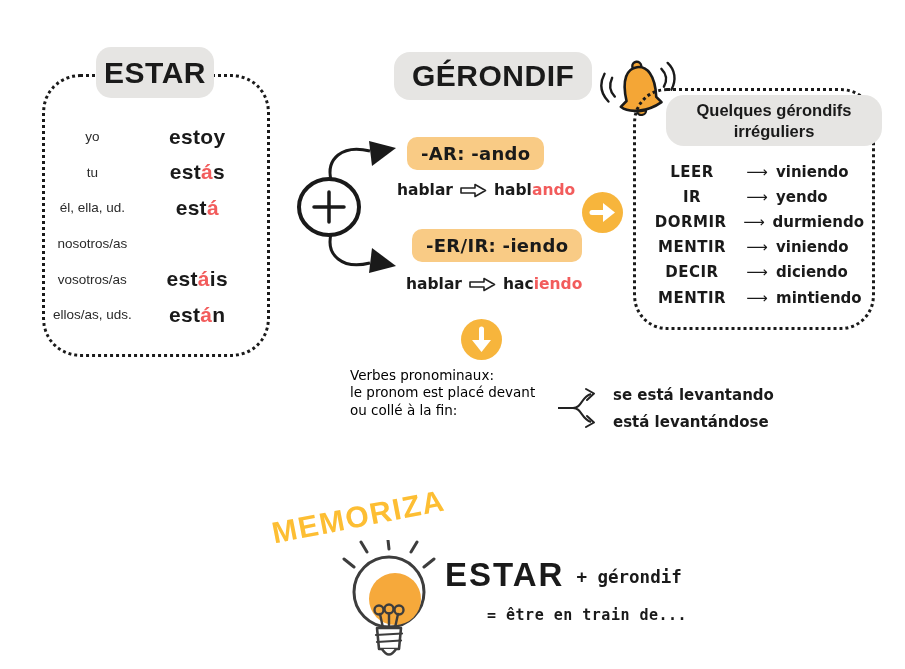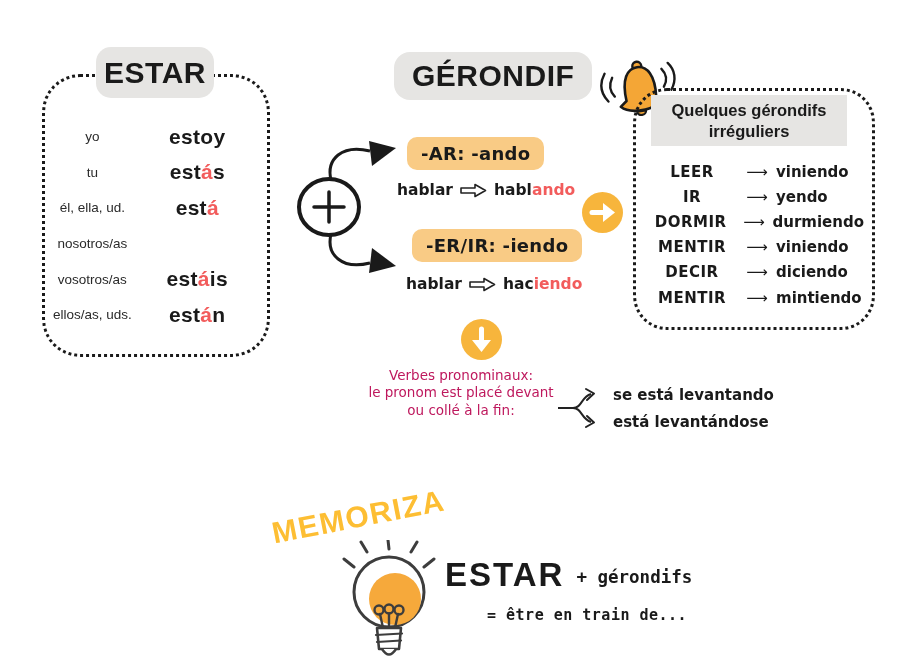--- a/index.html
+++ b/index.html
@@ -33,30 +33,30 @@
   .rule-er{left:412px;top:229px;}
   .example{display:flex;align-items:center;gap:7px;font-size:15.5px;font-weight:bold;}
   .ex-ar{left:397px;top:181px;}
   .ex-er{left:406px;top:275px;}
   .circle-btn{width:41px;height:41px;}
   .circle-right{left:582px;top:192px;}
   .circle-down{left:461px;top:319px;}
 
   
   .irr-box{left:633px;top:88px;width:242px;height:242px;border:3px dotted var(--ink);border-radius:34px;}
-  .irr-title{left:651px;top:95px;width:196px;padding:5px 10px;background:var(--label_gray);border-radius:0;
+  .irr-title{left:666px;top:95px;width:216px;padding:5px 10px;background:var(--label_gray);border-radius:18px;
     text-align:center;font-size:16.5px;font-weight:800;line-height:1.25;}
   .irr-list{left:646px;top:159px;width:218px;display:flex;flex-direction:column;}
   .irr-row{height:25.2px;display:flex;align-items:center;font-family:"DejaVu Sans",sans-serif;}
   .irr-row .verb{width:92px;text-align:center;font-size:15px;font-weight:bold;letter-spacing:.5px;}
   .irr-row .arr{width:38px;text-align:center;font-size:15px;}
   .irr-row .ger{flex:1;text-align:left;font-size:15px;font-weight:bold;}
 
   
-  .pron-text{left:350px;top:367px;width:222px;text-align:center;font-size:13.5px;color:#be185d;line-height:1.28;}
+  .pron-text{left:350px;top:367px;width:222px;font-size:13.5px;color:#000000;line-height:1.28;}
   .pron-opt{font-family:"DejaVu Sans",sans-serif;font-weight:bold;font-size:15px;}
   .opt1{left:613px;top:386px;}
   .opt2{left:613px;top:413px;}
 
   
   .memoriza{left:266px;top:500px;width:185px;text-align:center;font-size:30px;font-weight:900;
     letter-spacing:1.5px;color:var(--memoriza_yellow);transform:rotate(-11deg);}
   .formula{left:445px;top:556px;display:flex;align-items:center;gap:12px;}
   .formula .big{font-size:33px;font-weight:900;letter-spacing:2px;}
   .formula .plus{font-size:17.5px;font-weight:bold;margin-top:4px;}
@@ -216,15 +216,15 @@
   <circle cx="53" cy="69" r="4.5" fill="none" stroke="#3d3d3d" stroke-width="2.4"></circle>
   <circle cx="63" cy="70" r="4.5" fill="none" stroke="#3d3d3d" stroke-width="2.4"></circle>
   <path d="M 44 74 L 49 97 M 53 73.5 L 53 97 M 62 74 L 57 97" stroke="#3d3d3d" stroke-width="2.4" stroke-linecap="round"></path>
   <path d="M 41 88 L 65 88 L 63 109 L 43 109 Z" fill="#fff" stroke="#3d3d3d" stroke-width="2.6" stroke-linejoin="round"></path>
   <path d="M 40 95 L 66 93.5 M 41 102 L 65 100.5" stroke="#3d3d3d" stroke-width="2.2" stroke-linecap="round"></path>
   <path d="M 46 109 q 7 11 14 0" fill="#fff" stroke="#3d3d3d" stroke-width="2.4"></path>
 </svg>
 
 <div class="abs formula">
   <span class="big">ESTAR</span>
-  <span class="plus mono">+ gérondifs</span>
+  <span class="plus mono">+ gérondif</span>
 </div>
 <div class="abs meaning mono">= être en train de...</div>
 
 </body></html>

